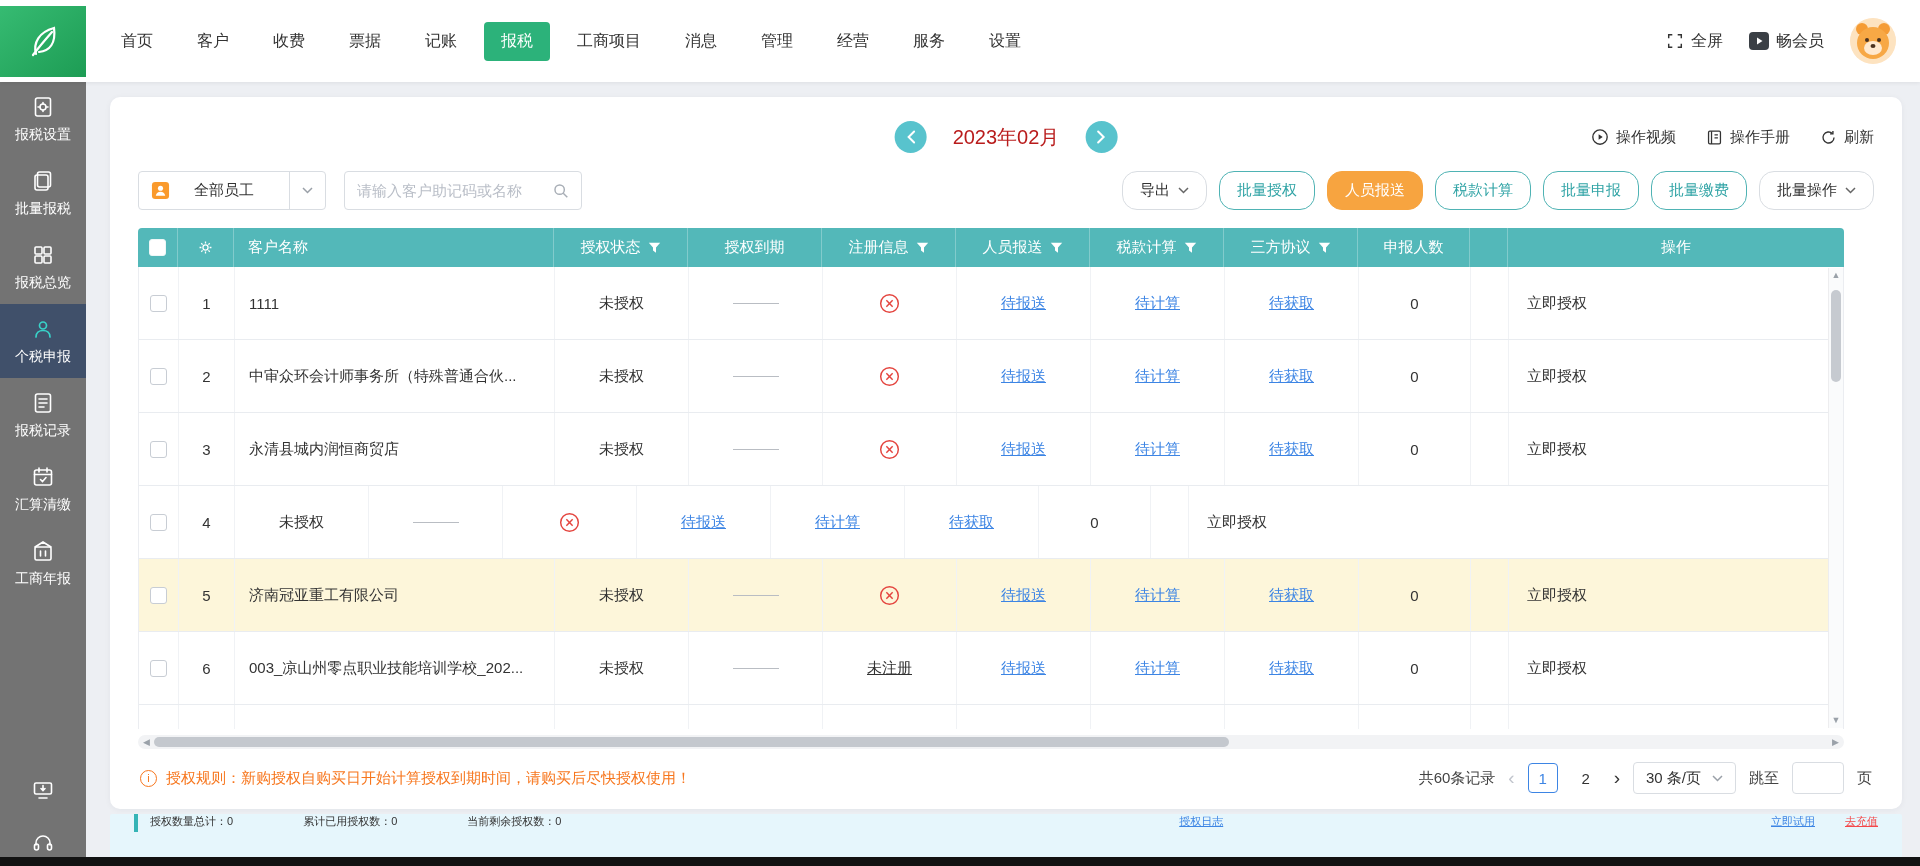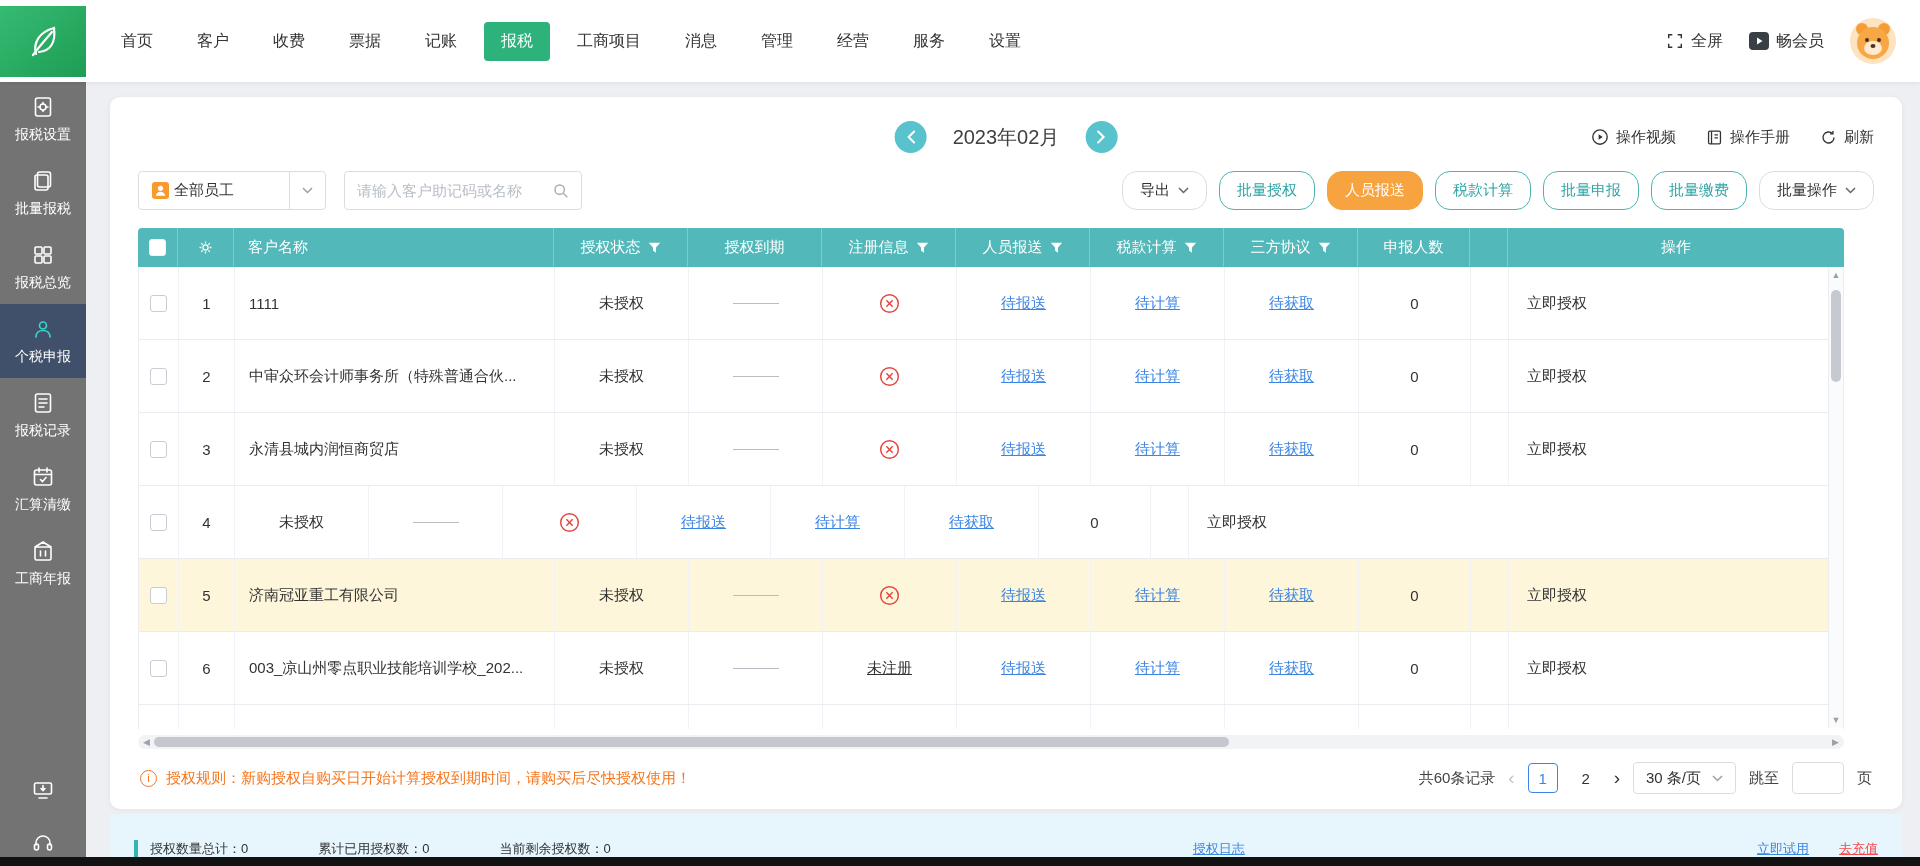--- a/index.html
+++ b/index.html
@@ -28,28 +28,28 @@
 .side-item.active .side-icon{color:#38d2c8}
 .side-tools{margin-top:auto;margin-bottom:22px;display:flex;flex-direction:column;gap:28px;align-items:center}
 .side-tool{color:#fff;cursor:pointer}
 .main{flex:1;padding:15px 18px 0 24px}
 
 
 .panel{background:#fff;border-radius:10px;padding:0 28px;box-shadow:0 1px 6px rgba(15,30,60,.05)}
 .month-row{display:flex;align-items:center;padding-top:20px;height:60px;position:relative}
 .month-center{position:absolute;left:50%;transform:translateX(-50%);display:flex;align-items:center;gap:26px}
 .month-btn{width:32px;height:32px;border-radius:50%;background:#58c3cd;border:none;display:flex;align-items:center;justify-content:center}
-.month-label{font-size:20px;color:#404040}
+.month-label{font-size:20px;color:#b91c1c}
 .toolbar-links{margin-left:auto;display:flex;align-items:center;gap:30px;color:#333;font-size:15px}
 .tb-link{display:flex;align-items:center;gap:7px;cursor:pointer}
 
 
 .filter-row{display:flex;align-items:center;margin-top:14px}
 .emp-select{height:39px;border:1px solid #d9dde2;border-radius:4px;display:flex;align-items:center;cursor:pointer;width:188px;background:#fff}
-.emp-main{display:flex;align-items:center;gap:4px;padding:0 12px;flex:1}
+.emp-main{display:flex;align-items:center;gap:24px;padding:0 12px;flex:1}
 .emp-caret{width:36px;align-self:stretch;border-left:1px solid #d9dde2;display:flex;align-items:center;justify-content:center}
 .search-box{margin-left:18px;width:238px;height:39px;border:1px solid #d9dde2;border-radius:4px;display:flex;align-items:center;padding:0 12px;gap:8px;background:#fff}
 .search-box input{border:none;outline:none;flex:1;font-size:15px;color:#333;min-width:0}
 .search-box input::placeholder{color:#b9bec7}
 .filter-actions{margin-left:auto;display:flex;gap:12px}
 .btn{height:39px;padding:0 17px;border-radius:15px;font-size:15px;display:flex;align-items:center;gap:8px;background:#fff;border:1px solid #d9dde2;color:#333}
 .btn-teal{border-color:#4fb3b4;color:#2fa3a5}
 .btn-orange{background:#f7a440;border-color:#f7a440;color:#fff}
 
 
@@ -91,21 +91,21 @@
 .info-badge{width:17px;height:17px;border:1px solid #f7761d;border-radius:50%;display:flex;align-items:center;justify-content:center;font-size:11px;color:#f7761d;flex:0 0 17px}
 .pagination{margin-left:auto;display:flex;align-items:center;gap:13px;font-size:15px;color:#444}
 .page-prev{color:#c0c4cc;font-size:19px;cursor:pointer}
 .page-next{color:#333;font-size:19px;cursor:pointer}
 .page-num{min-width:30px;height:30px;border:1px solid #3d85e4;color:#3d85e4;border-radius:4px;display:flex;align-items:center;justify-content:center;background:#fff;cursor:pointer;padding:0 6px}
 .page-num.plain{border:none;color:#333}
 .page-size{height:32px;border:1px solid #d9dde2;border-radius:4px;display:flex;align-items:center;gap:11px;padding:0 12px;color:#333;cursor:pointer}
 .jump-input{width:52px;height:32px;border:1px solid #d9dde2;border-radius:4px;outline:none;text-align:center}
 
 
-.stats-bar{margin-top:5px;height:44px;background:#e6f6fc;display:flex;align-items:flex-end;padding:0 24px;font-size:13px;color:#333;border-radius:2px}
+.stats-bar{margin-top:5px;height:44px;background:#e6f6fc;display:flex;align-items:flex-start;padding:0 24px;font-size:11px;color:#333;border-radius:2px}
 .stats-accent{width:4px;height:18px;background:#35b4b6;margin-right:12px;flex:0 0 4px}
 .stat{margin-right:70px;white-space:nowrap}
 .stats-center{flex:1;text-align:center}
 .stats-right{display:flex;gap:30px;white-space:nowrap}
 .link-blue{color:#3d85e4;text-decoration:underline;cursor:pointer}
 .link-red{color:#f4484a;text-decoration:underline;cursor:pointer}
 
 .bottom-strip{position:absolute;left:0;bottom:0;width:1920px;height:9px;background:#121212;z-index:20}
 </style>
 </head>

